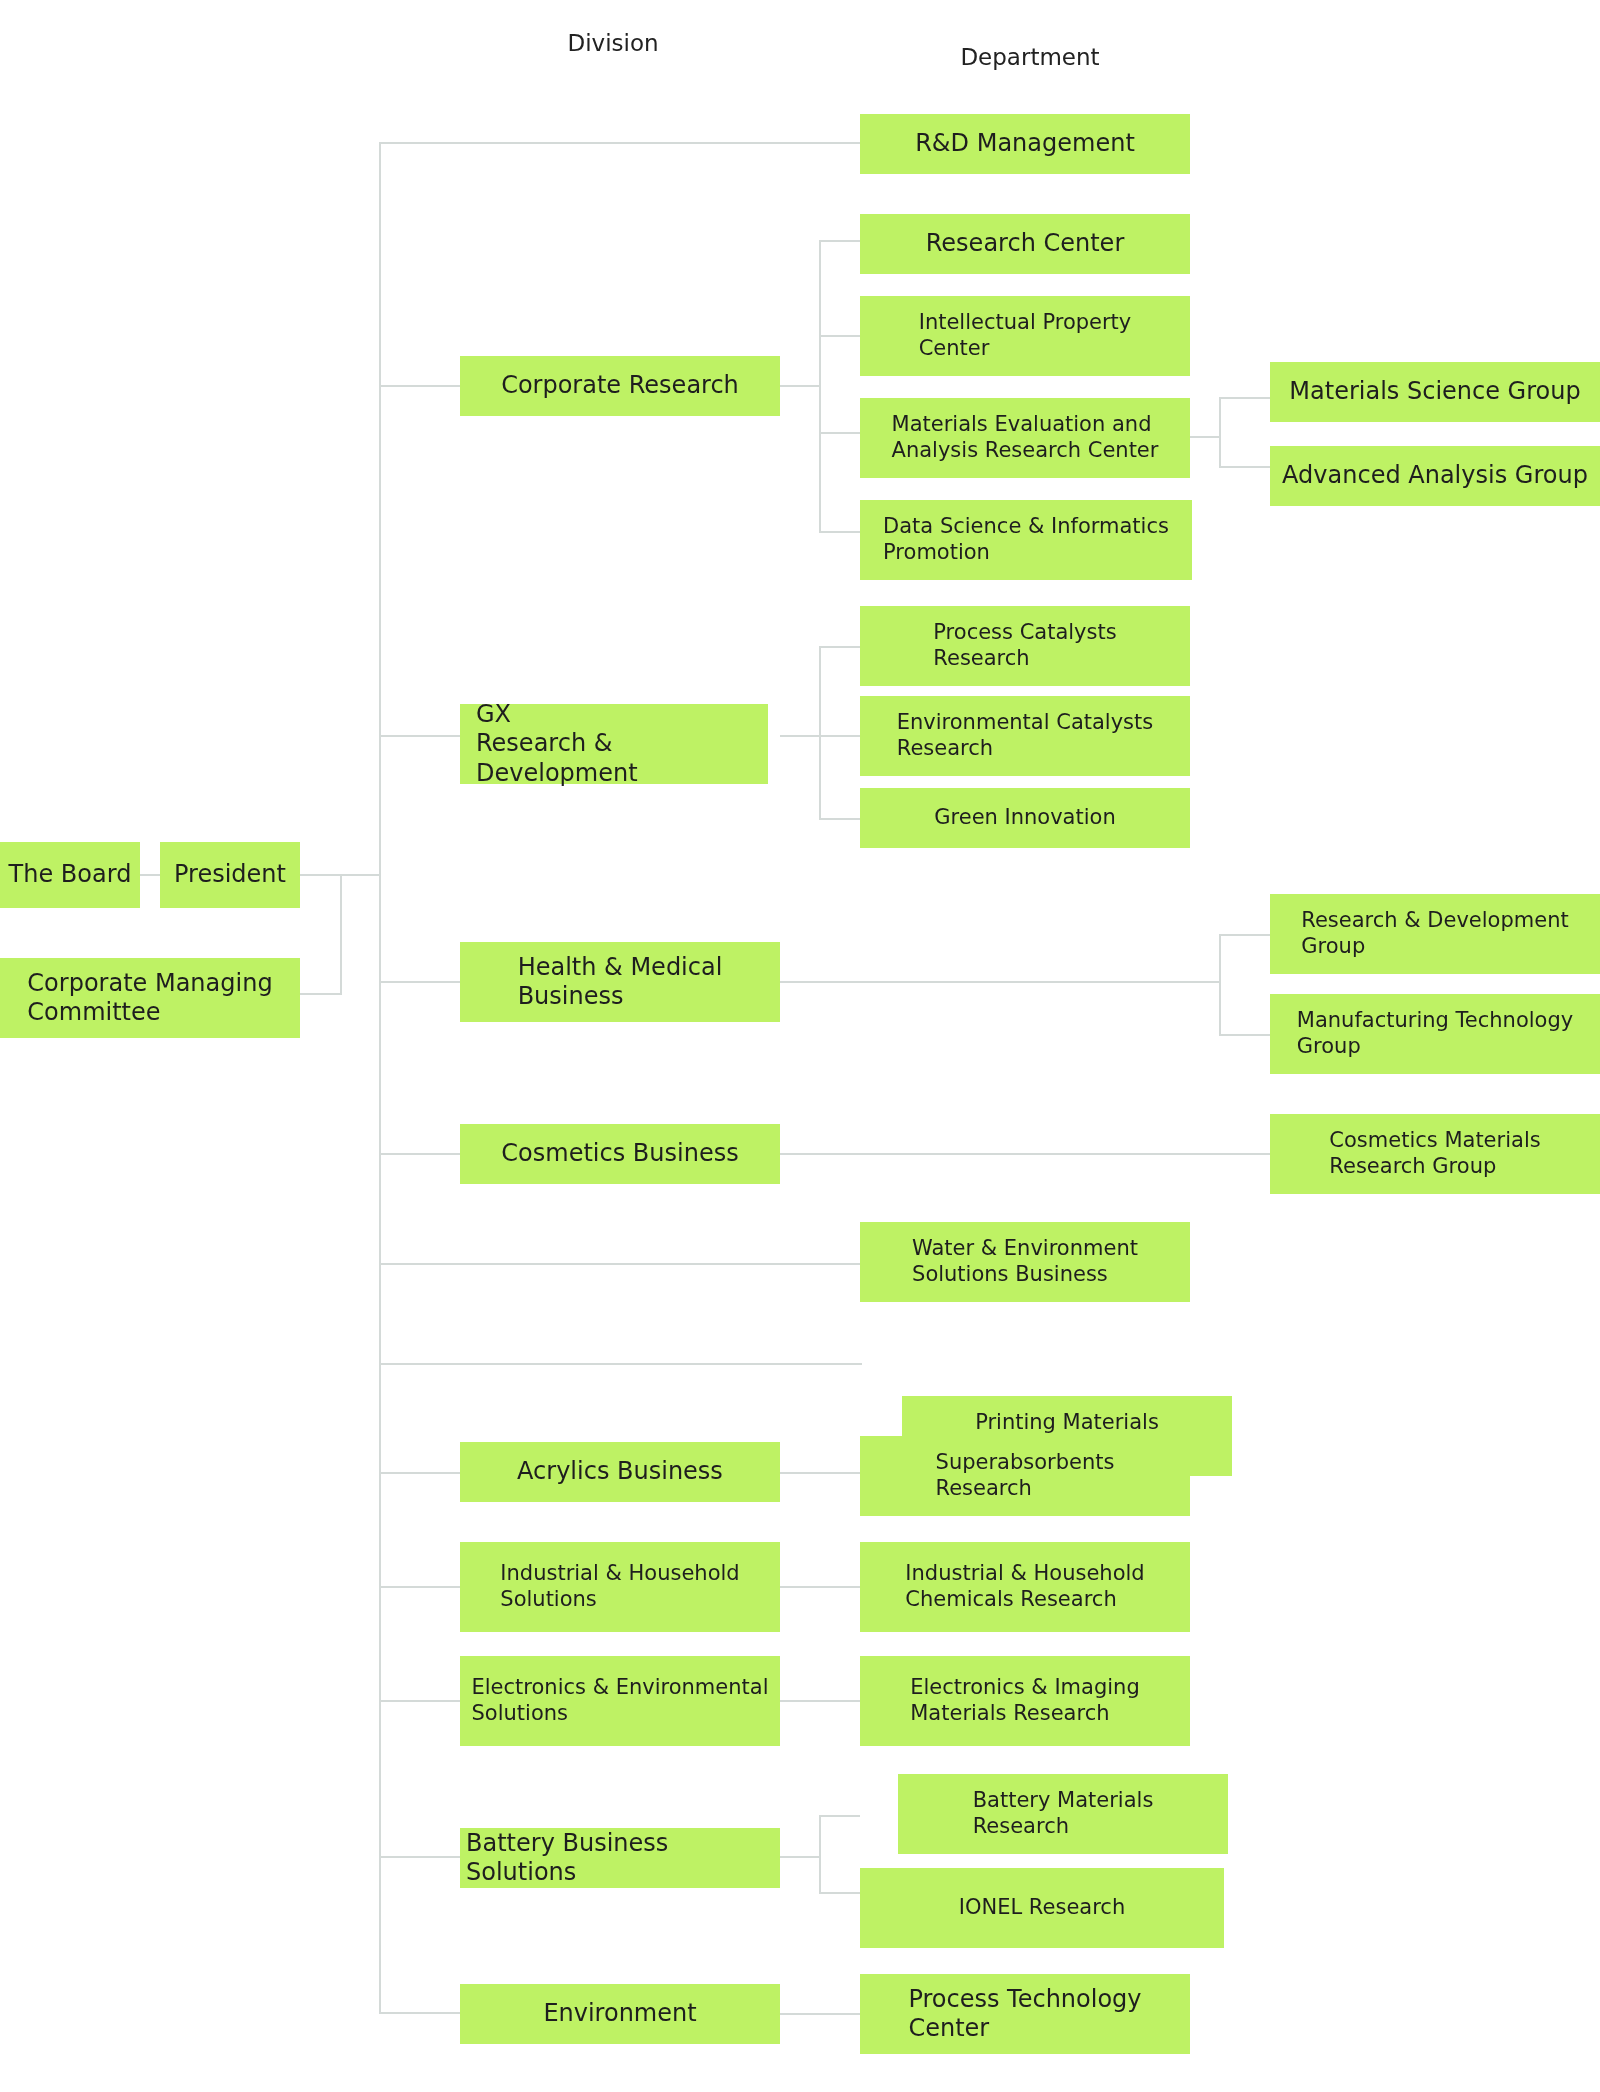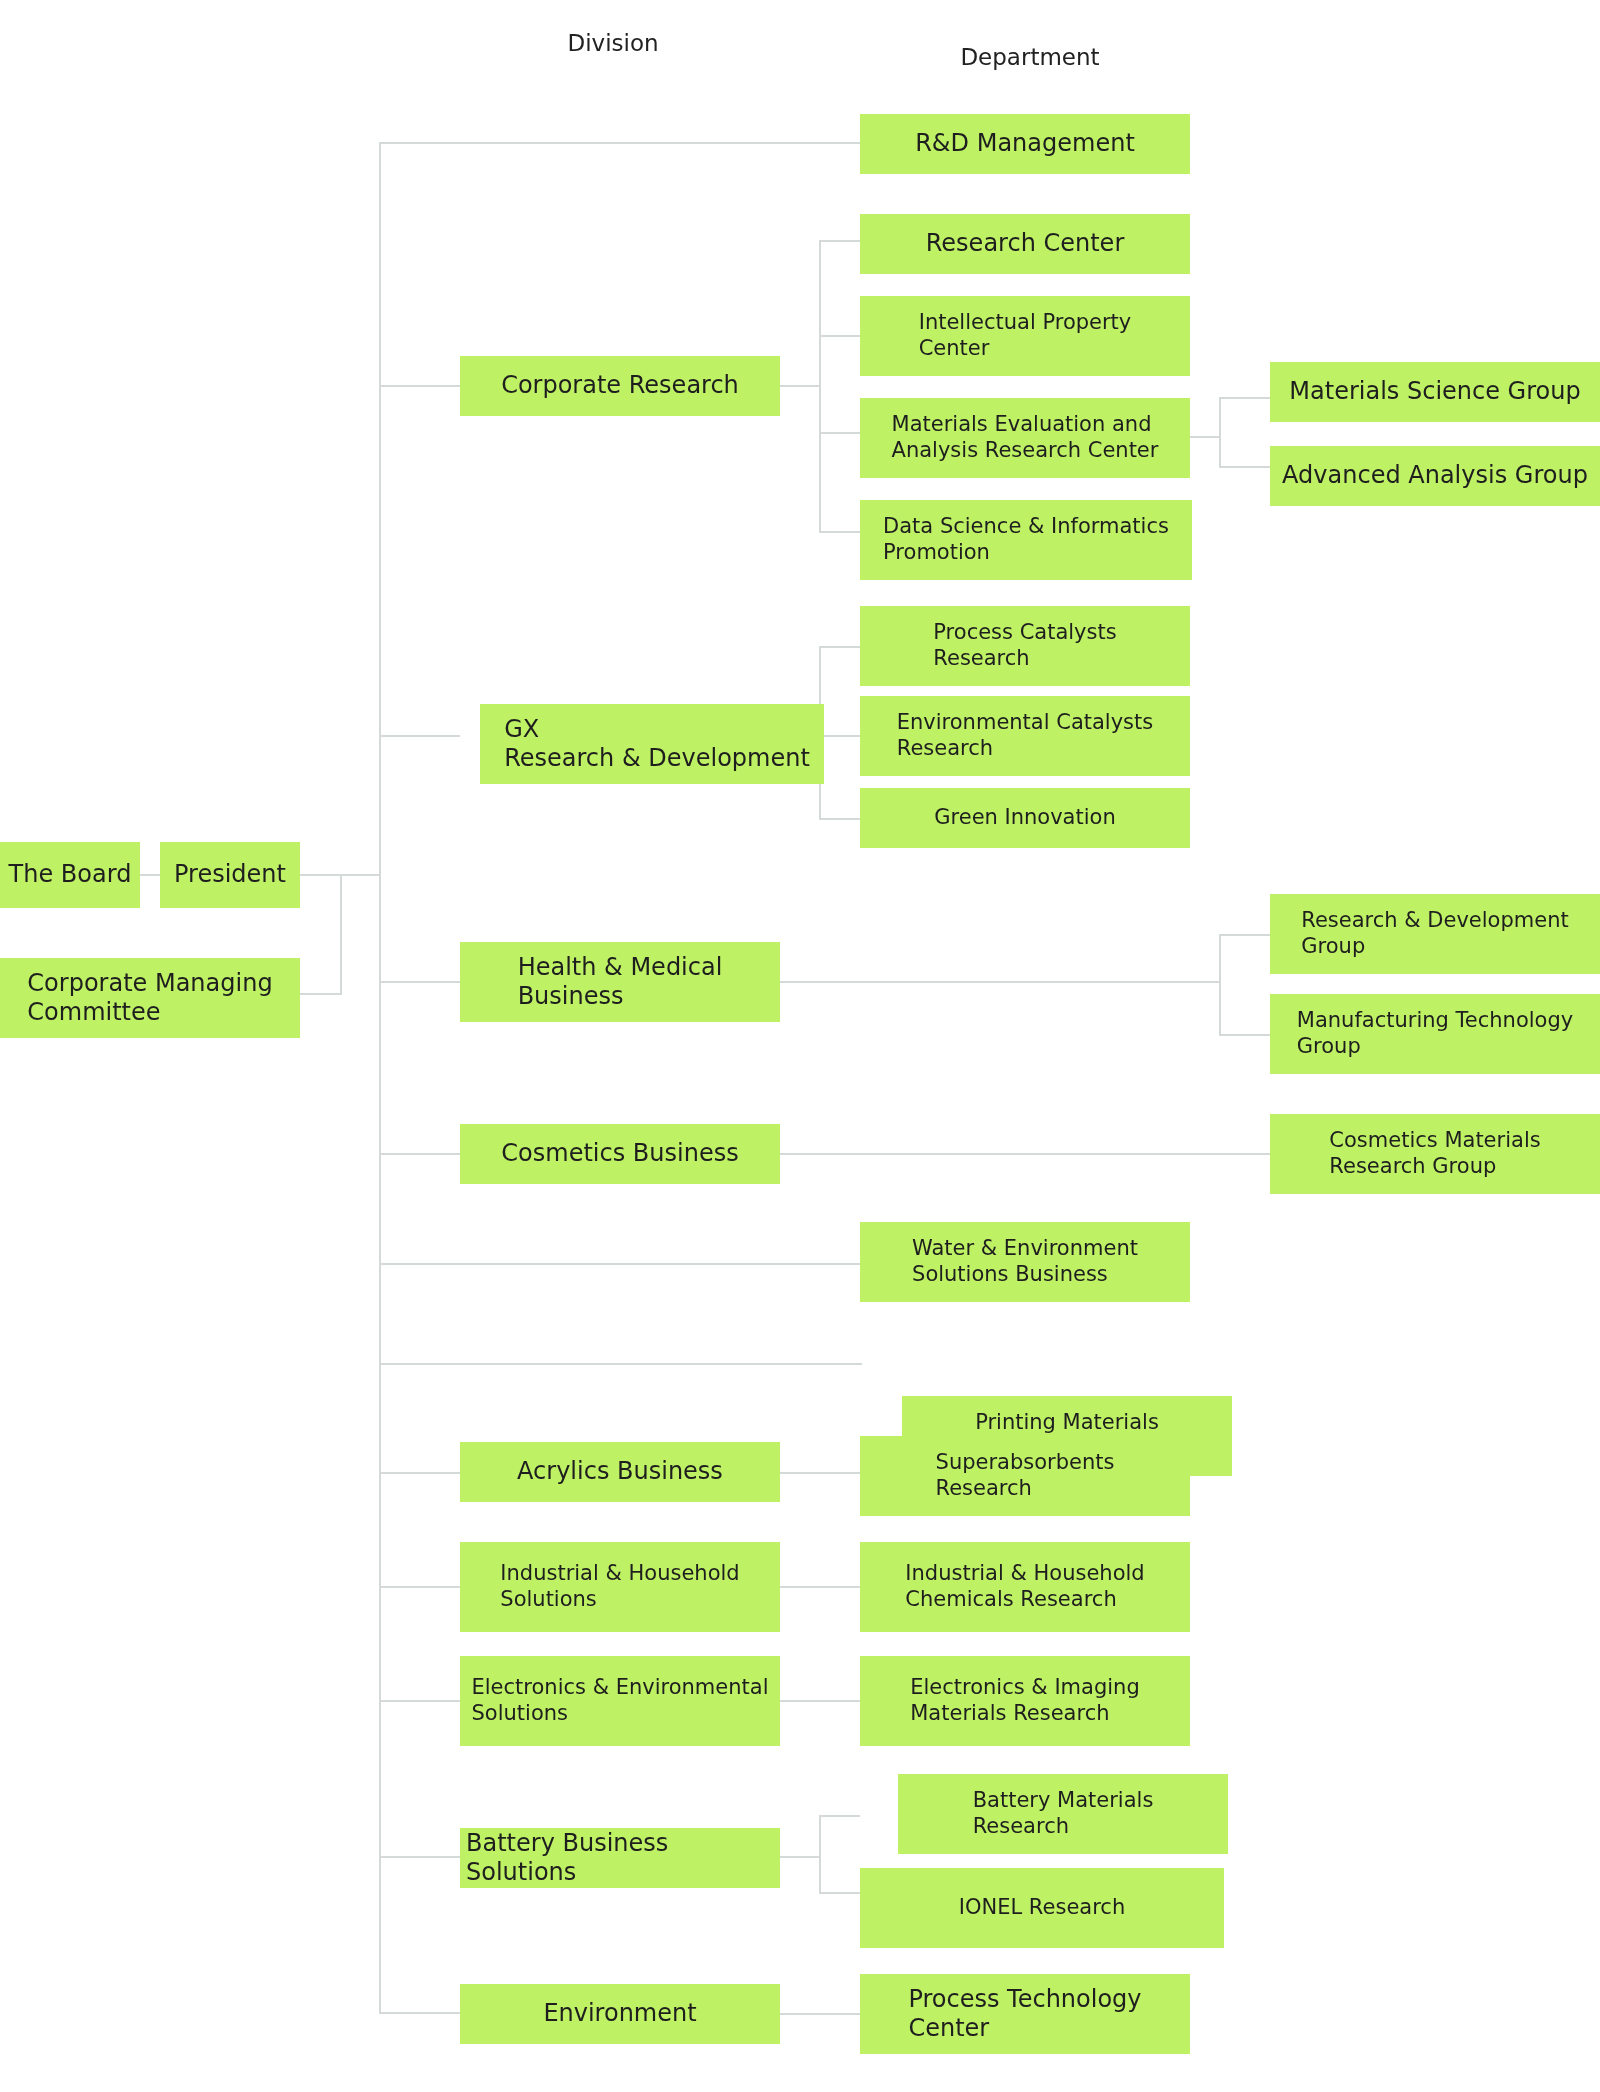--- a/index.html
+++ b/index.html
@@ -76,21 +76,21 @@
 <div class="ln h" style="left:819px; top:1892px; width:41px;"></div>
 
 <div class="ln h" style="left:780px; top:2013px; width:80px;"></div>
 
 <div class="box f25" style="left:0; top:842px; width:140px; height:66px;">The Board</div>
 <div class="box f25" style="left:160px; top:842px; width:140px; height:66px;">President</div>
 <div class="box f25" style="left:0; top:958px; width:300px; height:80px;">Corporate Managing
 Committee</div>
 
 <div class="box f25" style="left:460px; top:356px; width:320px; height:60px;">Corporate Research</div>
-<div class="box f25" style="left:480px; top:704px; width:344px; height:80px;padding-left:16px;">GX
+<div class="box f25" style="left:460px; top:704px; width:308px; height:80px;padding-left:16px;">GX
 Research &amp; Development</div>
 <div class="box f25" style="left:460px; top:942px; width:320px; height:80px;">Health &amp; Medical
 Business</div>
 <div class="box f25" style="left:460px; top:1124px; width:320px; height:60px;">Cosmetics Business</div>
 <div class="box f25" style="left:460px; top:1442px; width:320px; height:60px;">Acrylics Business</div>
 <div class="box f22" style="left:460px; top:1542px; width:320px; height:90px;">Industrial &amp; Household
 Solutions</div>
 <div class="box f22" style="left:460px; top:1656px; width:320px; height:90px;">Electronics &amp; Environmental
 Solutions</div>
 <div class="box f25" style="left:460px; top:1828px; width:320px; height:60px;">Battery Business Solutions</div>

